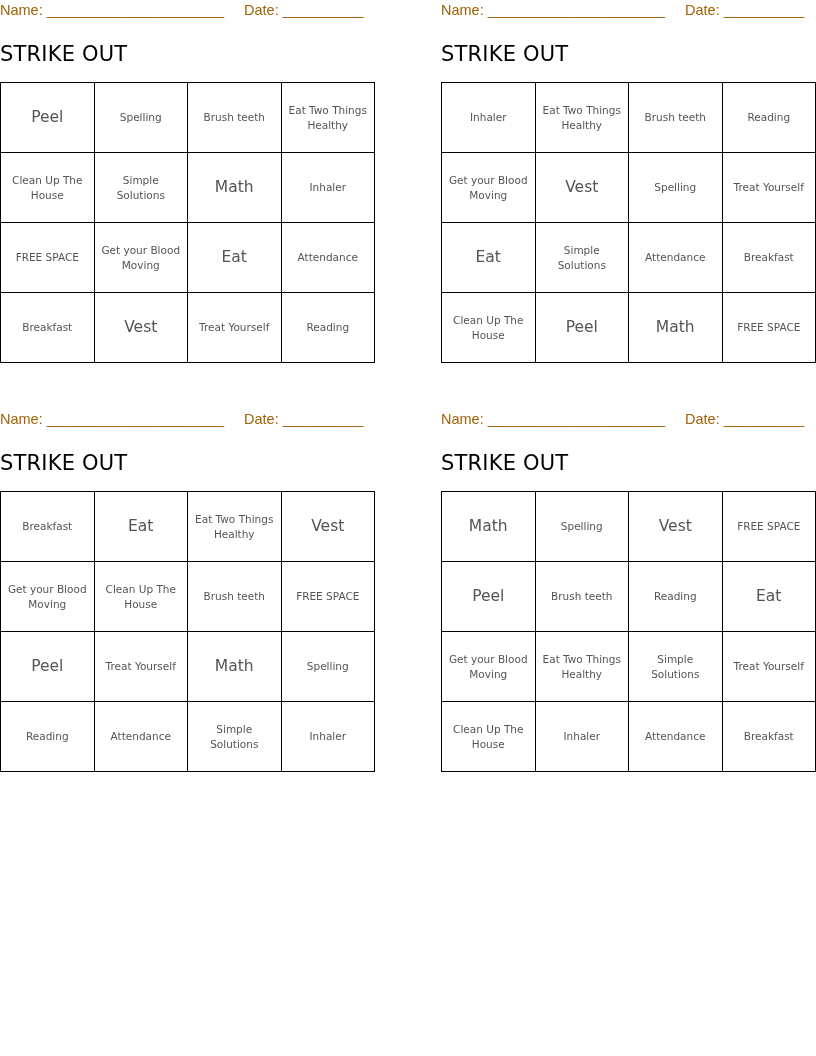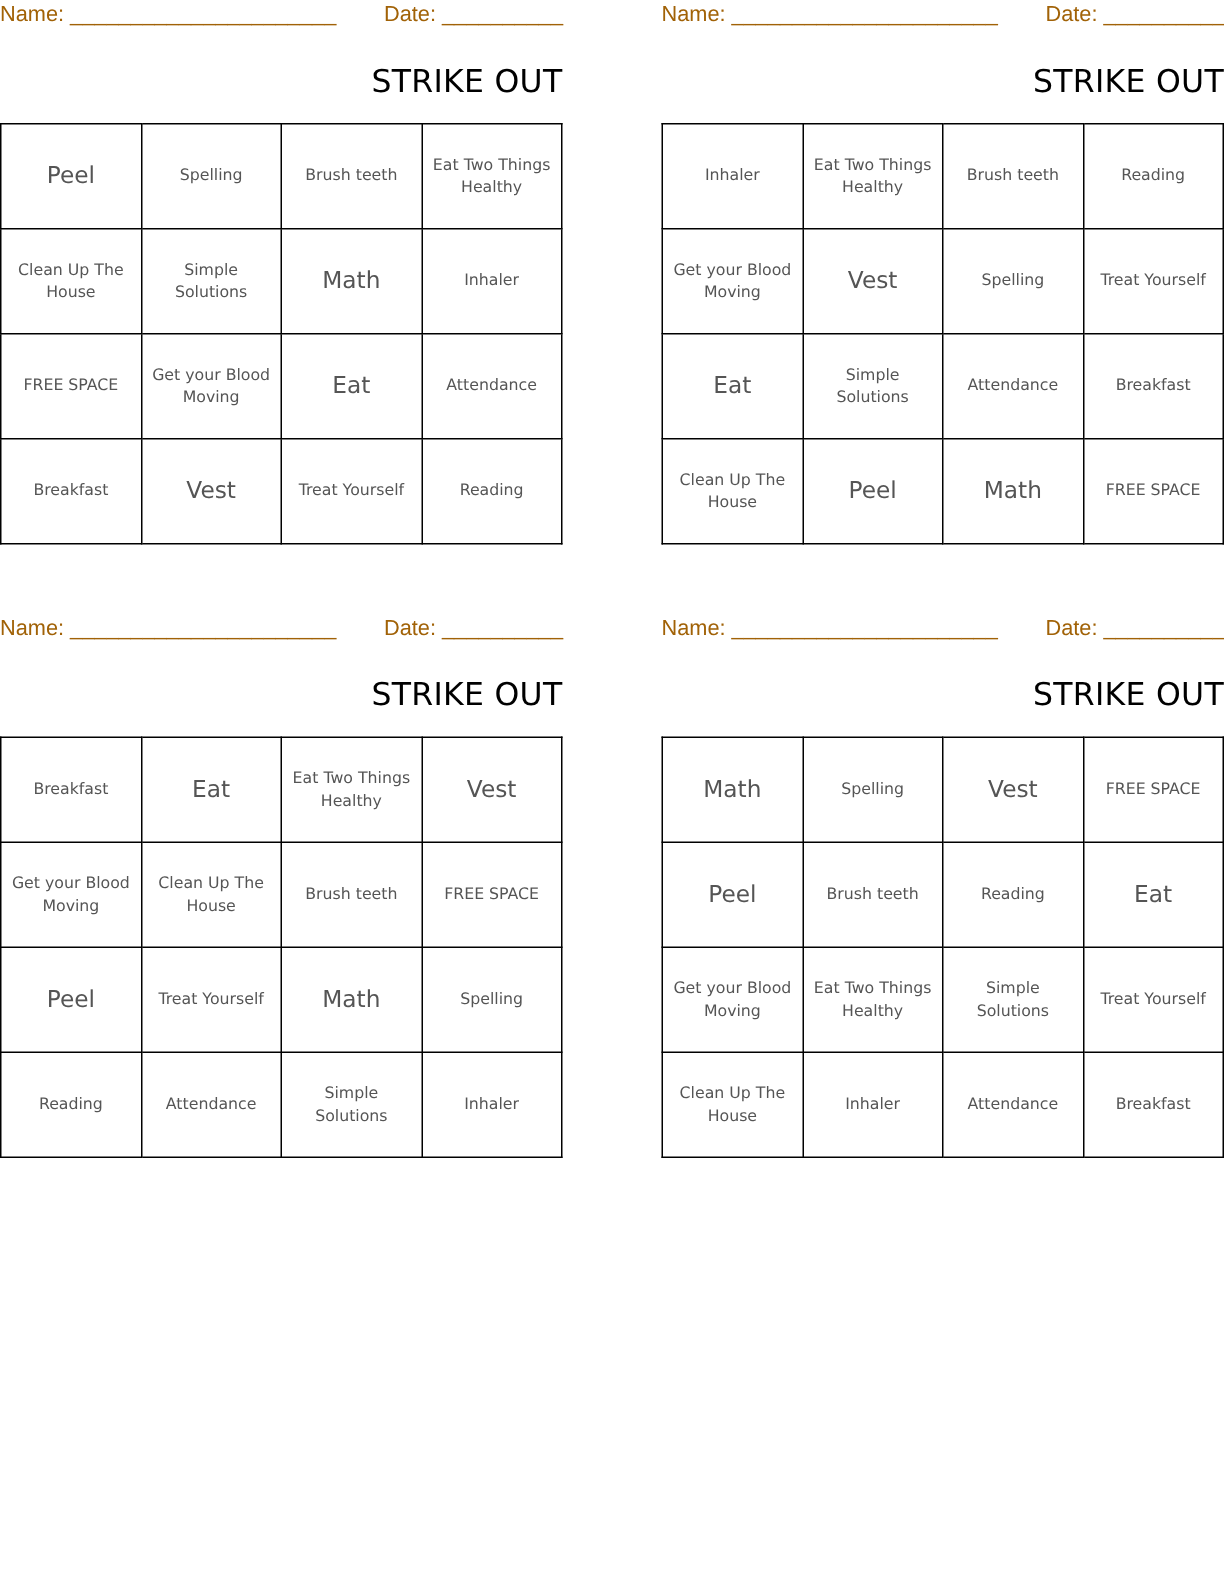--- a/index.html
+++ b/index.html
@@ -1,21 +1,21 @@
 <!DOCTYPE html>
 <html><head>
 <meta charset="utf-8">
 <style>
   html,body{margin:0;padding:0;background:#fff;}
   body{width:816px;height:1056px;position:relative;overflow:hidden;font-family:"DejaVu Sans",sans-serif;}
   .card{position:absolute;width:375px;}
   .namerow{position:absolute;top:2px;left:0;width:375px;height:18px;font-family:"Liberation Sans",sans-serif;font-size:14.5px;color:#a16207;white-space:nowrap;}
   .namerow .nm{position:absolute;left:0;top:0;}
-  .namerow .dt{position:absolute;left:256px;top:0;}
-  .title{position:absolute;top:42px;left:0;width:375px;text-align:right;font-size:21px;color:#000;letter-spacing:0.2px;}
+  .namerow .dt{position:absolute;left:244px;top:0;}
+  .title{position:absolute;top:42px;left:0;width:375px;text-align:left;font-size:21px;color:#000;letter-spacing:0.2px;}
   table.grid{position:absolute;top:82px;left:0;border-collapse:collapse;table-layout:fixed;width:375px;}
   table.grid td{border:1px solid #000;height:69px;padding:0 4px;text-align:center;vertical-align:middle;color:#555;font-size:10.5px;line-height:15px;}
   table.grid td.big{font-size:15.5px;color:#555;}
 </style>
 </head>
 <body>
 
 <div id="page">
     <div class="card" style="left: 0px; top: 0px;">
       <div class="namerow">

